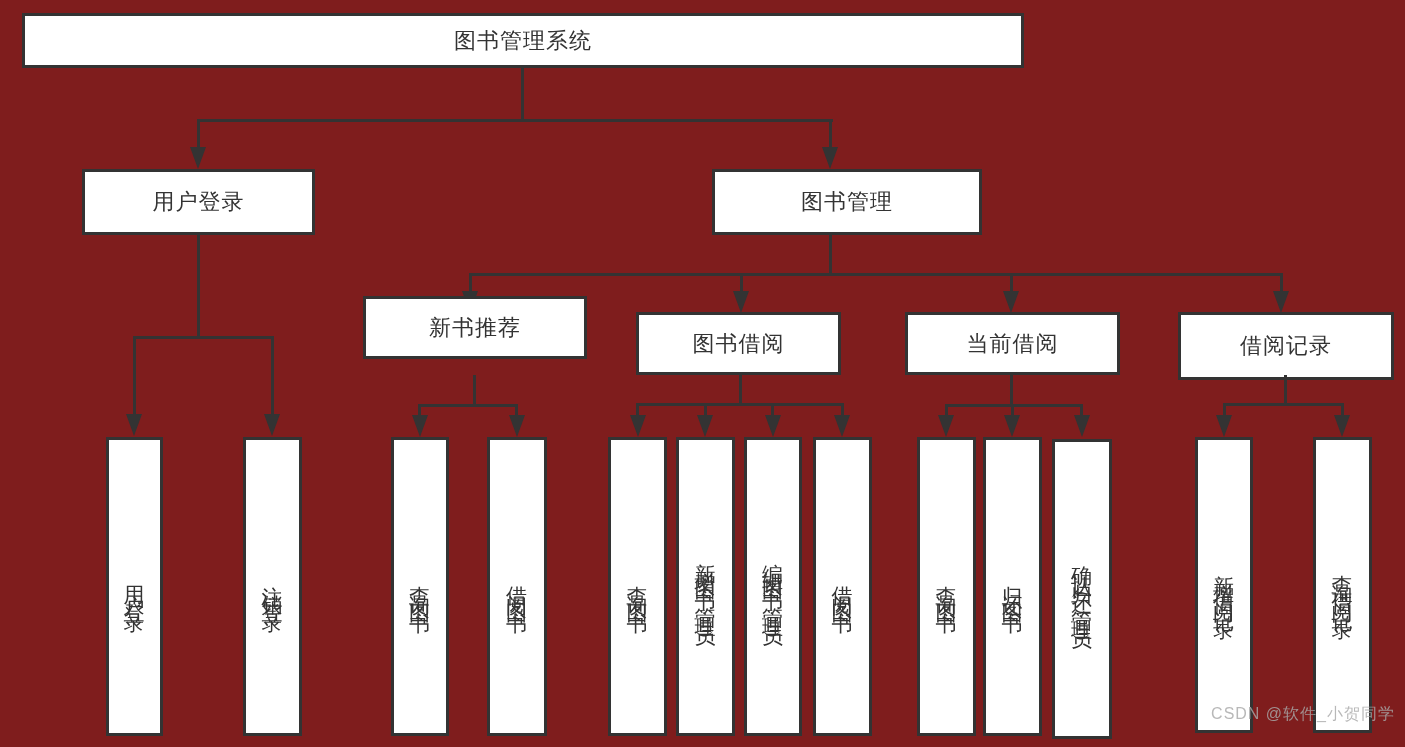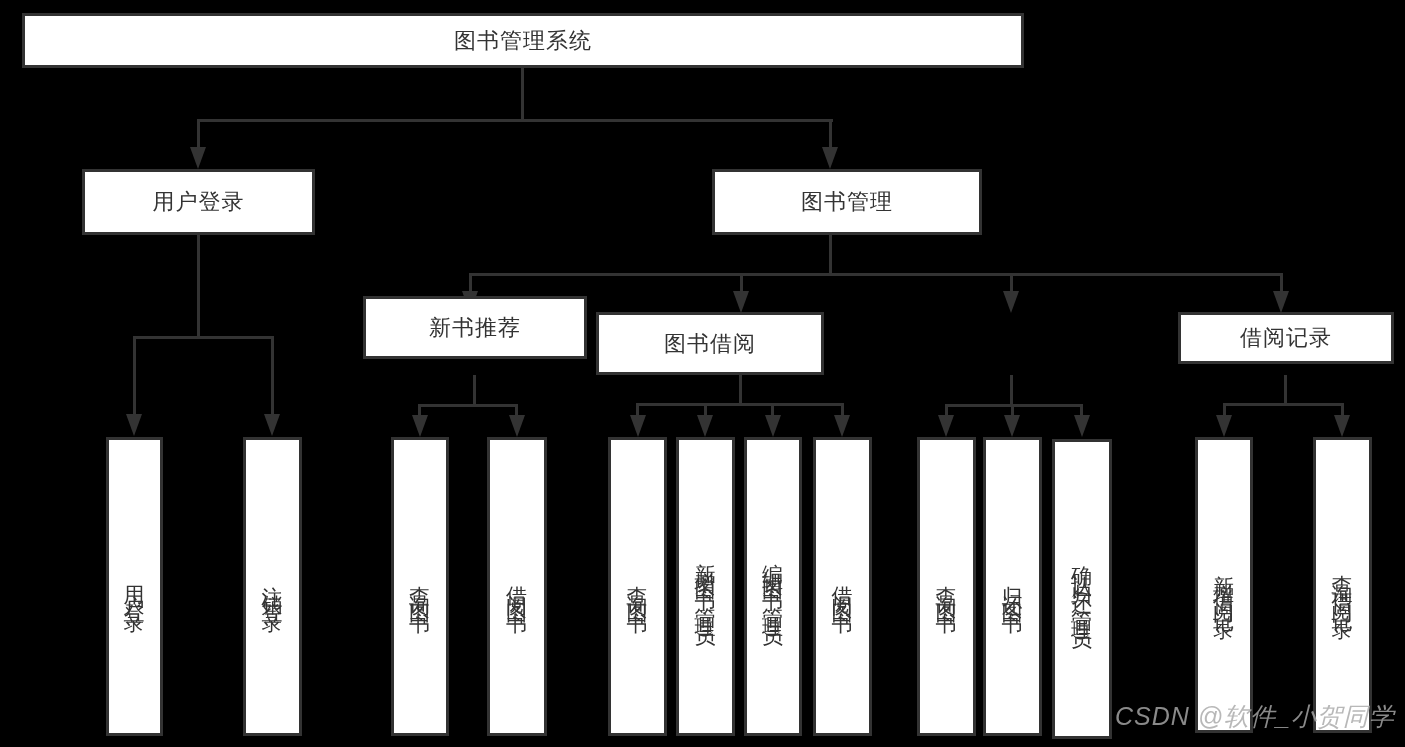--- a/index.html
+++ b/index.html
@@ -1,38 +1,38 @@
 <!DOCTYPE html>
 <html><head>
 <meta charset="utf-8">
 <style>
   html,body{margin:0;padding:0;background:#ffffff;}
   .canvas{
-    position:relative;width:1405px;height:747px;background:#000000;
+    position:relative;width:1405px;height:747px;background:#7f1d1d;
     font-family:"Liberation Sans","DejaVu Sans",sans-serif;color:#333333;overflow:hidden;
   }
   .box{
     position:absolute;border:3px solid #333333;background:#ffffff;
     box-sizing:border-box;display:flex;align-items:center;justify-content:center;
   }
   .box.h{font-size:22px;letter-spacing:1px;white-space:nowrap;}
   .box.v{font-size:21px;}
   .box.v .vtxt{
     writing-mode:vertical-rl;text-orientation:mixed;
     letter-spacing:9px;line-height:1.1;
   }
   .line{position:absolute;background:#333333;}
   .arrow{
     position:absolute;width:0;height:0;
     border-left:8px solid transparent;border-right:8px solid transparent;
     border-top:22px solid #333333;
   }
   .watermark{
-    position:absolute;right:10px;bottom:14px;z-index:5;
-    font-size:25px;letter-spacing:1px;color:rgba(168,168,168,0.82);white-space:nowrap;font-style:italic;
+    position:absolute;right:10px;bottom:22px;z-index:5;
+    font-size:16px;letter-spacing:1px;color:rgba(168,168,168,0.82);white-space:nowrap;
   }
 </style>
 </head>
 <body>
 
 <div class="canvas">
 
   <div class="box h" style="left:22px;top:13px;width:1002px;height:55px">
     <span>图书管理系统</span>
   </div>
@@ -65,24 +65,27 @@
   <div class="line" style="left:740px;top:273px;width:3px;height:19px"></div>
   <div class="arrow" style="left:733px;top:291px"></div>
   <div class="line" style="left:1010px;top:273px;width:3px;height:19px"></div>
   <div class="arrow" style="left:1003px;top:291px"></div>
   <div class="line" style="left:1280px;top:273px;width:3px;height:19px"></div>
   <div class="arrow" style="left:1273px;top:291px"></div>
 
   <div class="box h" style="left:363px;top:296px;width:224px;height:63px">
     <span>新书推荐</span>
   </div>
-  <div class="box h" style="left:596px;top:312px;width:228px;height:63px">
+  <div class="box h" style="left:636px;top:312px;width:205px;height:63px">
     <span>图书借阅</span>
   </div>
-  <div class="box h" style="left:1178px;top:312px;width:216px;height:52px">
+  <div class="box h" style="left:905px;top:312px;width:215px;height:63px">
+    <span>当前借阅</span>
+  </div>
+  <div class="box h" style="left:1178px;top:312px;width:216px;height:68px">
     <span>借阅记录</span>
   </div>
 
   <div class="line" style="left:473px;top:375px;width:3px;height:31px"></div>
   <div class="line" style="left:418px;top:404px;width:100px;height:3px"></div>
   <div class="line" style="left:418px;top:404px;width:3px;height:12px"></div>
   <div class="arrow" style="left:412px;top:415px"></div>
   <div class="line" style="left:515px;top:404px;width:3px;height:12px"></div>
   <div class="arrow" style="left:509px;top:415px"></div>
 

